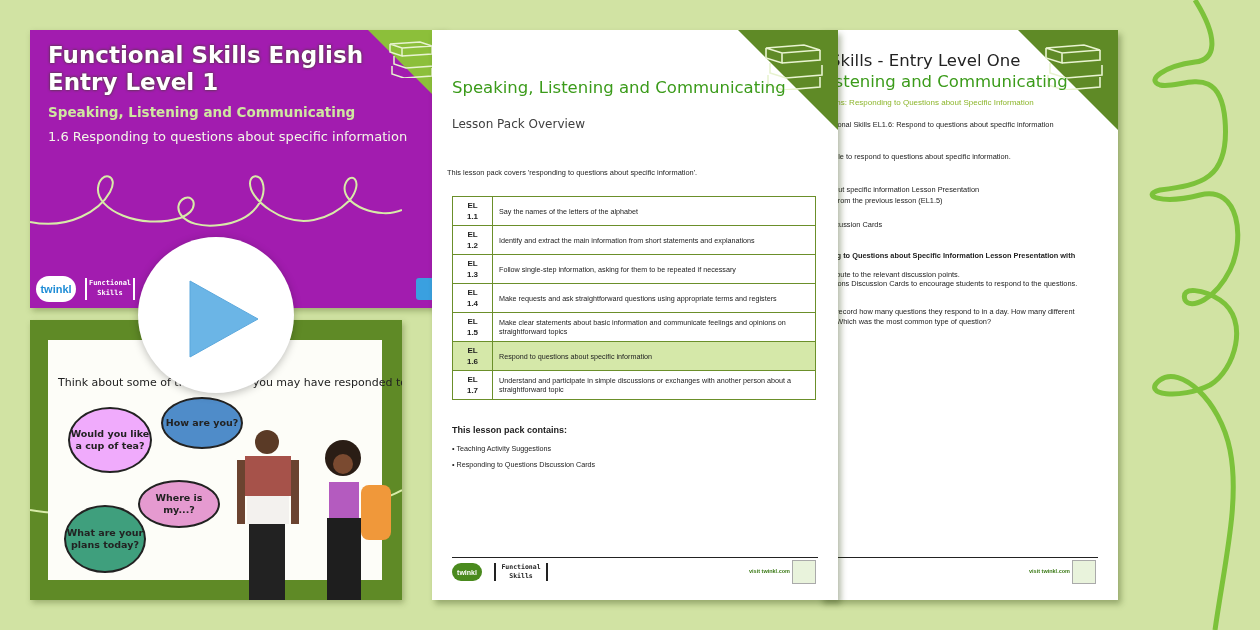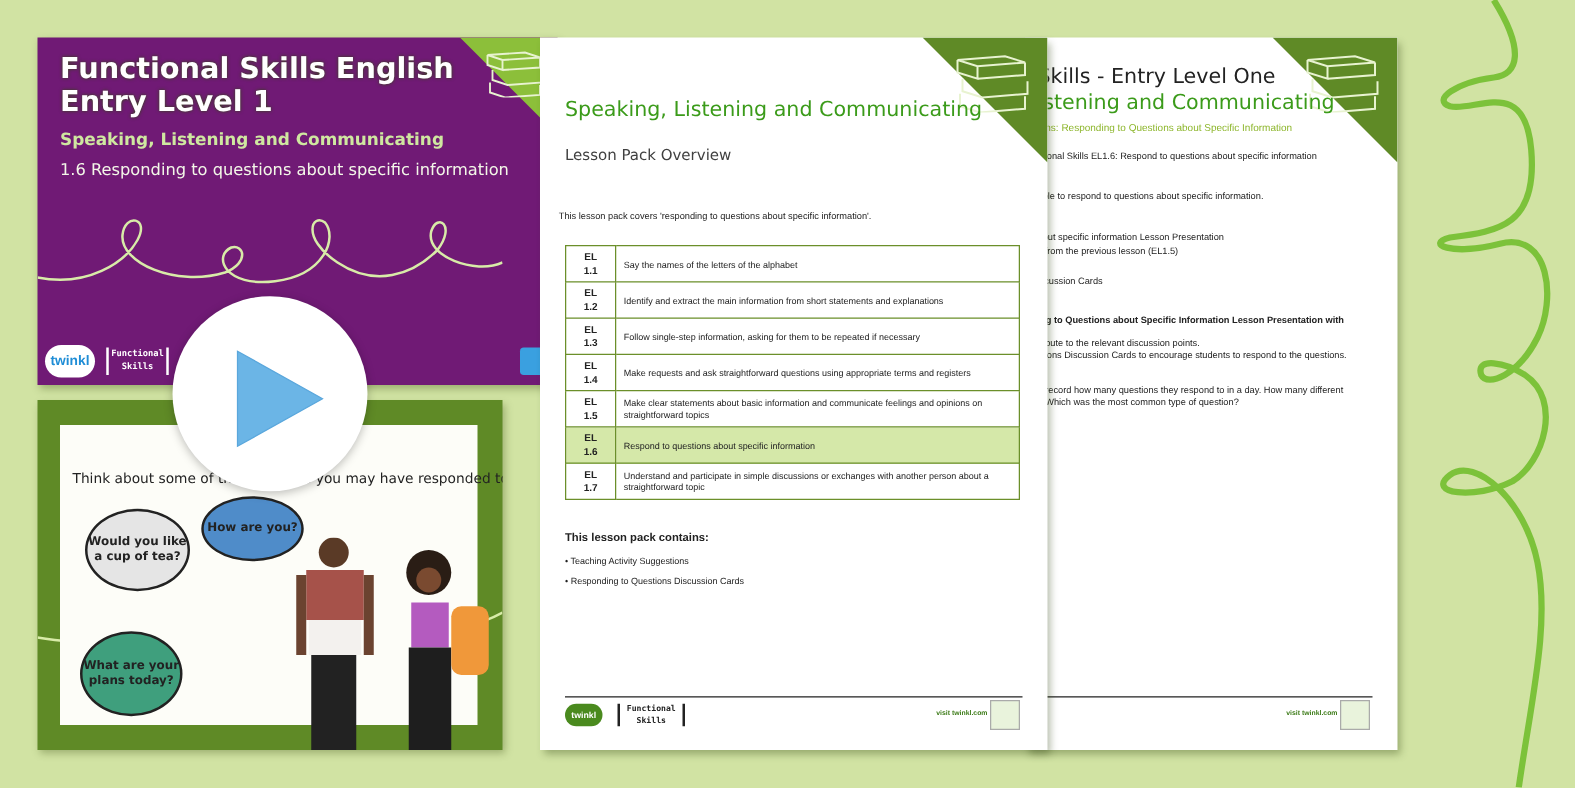--- a/index.html
+++ b/index.html
@@ -6,21 +6,21 @@
   body {
     width:1260px; height:630px; overflow:hidden; position:relative;
     background:#d1e3a3;
     font-family:"Liberation Sans", sans-serif;
   }
   .abs { position:absolute; }
 
   
   .cover {
     left:30px; top:30px; width:416px; height:278px;
-    background:#701a75; box-shadow:2px 3px 6px rgba(60,80,20,.35);
+    background:#a21caf; box-shadow:2px 3px 6px rgba(60,80,20,.35);
     overflow:hidden;
   }
   .cover .corner {
     position:absolute; right:0; top:0; width:0; height:0;
     border-top:78px solid #8cbf3a; border-left:78px solid transparent;
   }
   .cover .books { position:absolute; right:8px; top:8px; width:52px; height:40px; }
   .cover-title {
     position:absolute; left:18px; top:12px; color:#fff; font-weight:bold;
     font-size:23px; line-height:27px; font-family:"DejaVu Sans", sans-serif;
@@ -153,25 +153,28 @@
   </div>
   <div class="badge-logo"></div>
 </div>
 
 <div class="abs slide2">
   <svg class="abs" style="left:0;top:150px" width="372" height="60">
     <path d="M0 40 C60 50 300 60 372 20" fill="none" stroke="#d8eba8" stroke-width="2"></path>
   </svg>
   <div class="inner">
     <div class="prompt">Think about some of the questions you may have responded to today.</div>
-    <div class="bubble" style="left:20px;top:67px;width:80px;height:62px;background:#e5e5e5;">
+    <div class="bubble" style="left:20px;top:67px;width:80px;height:62px;background:#f0abfc;">
         <span>Would you like a cup of tea?</span>
       </div>
     <div class="bubble" style="left:113px;top:57px;width:78px;height:48px;background:#4f8cc9;">
         <span>How are you?</span>
+      </div>
+    <div class="bubble" style="left:90px;top:140px;width:78px;height:44px;background:#e59ad0;">
+        <span>Where is my...?</span>
       </div>
     <div class="bubble" style="left:16px;top:165px;width:78px;height:64px;background:#3f9f7d;">
         <span>What are your plans today?</span>
       </div>
   </div>
   <svg class="people" viewBox="0 0 190 170">
 
     <circle cx="52" cy="12" r="12" fill="#5a3a26"></circle>
     <rect x="30" y="26" width="46" height="40" fill="#a6524a"></rect>
     <rect x="32" y="66" width="42" height="28" fill="#f3f1ee"></rect>

